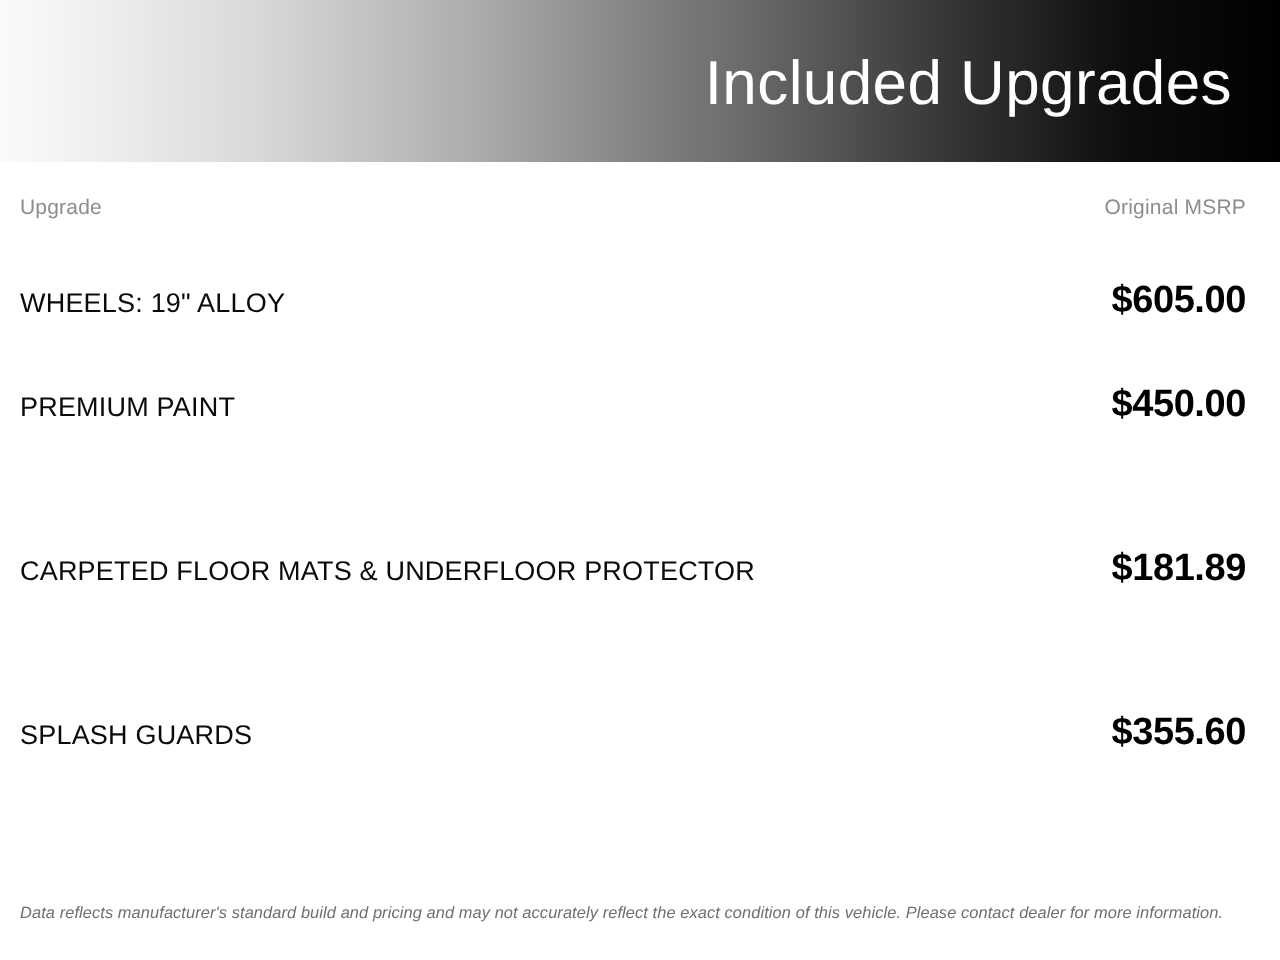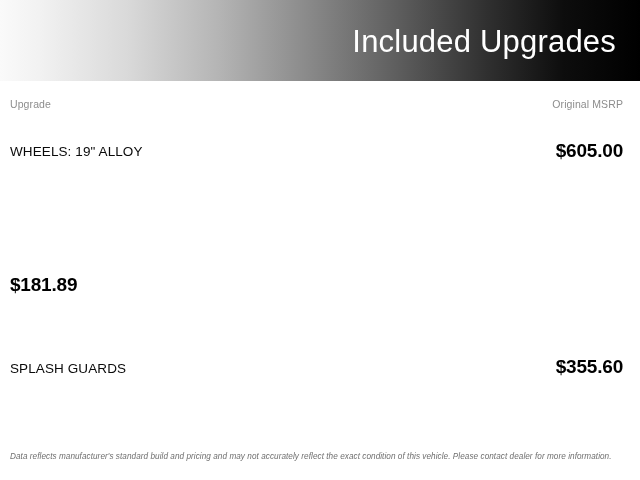--- a/index.html
+++ b/index.html
@@ -135,23 +135,26 @@
   </div>
 
   <div class="rows">
 
     <div class="row">
       <div class="row-name">WHEELS: 19" ALLOY</div>
       <div class="row-price">$605.00</div>
     </div>
 
     <div class="row">
+      <div class="row-name">PREMIUM PAINT</div>
+      <div class="row-price">$450.00</div>
     </div>
 
     <div class="row">
+      <div class="row-name">CARPETED FLOOR MATS &amp; UNDERFLOOR PROTECTOR</div>
       <div class="row-price">$181.89</div>
     </div>
 
     <div class="row">
       <div class="row-name">SPLASH GUARDS</div>
       <div class="row-price">$355.60</div>
     </div>
 
   </div>
 

